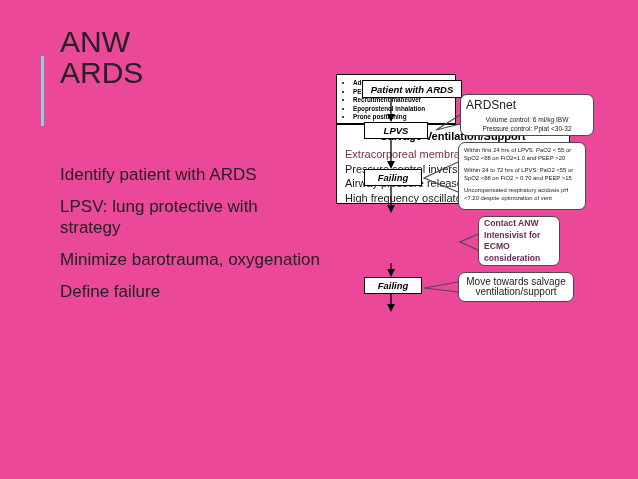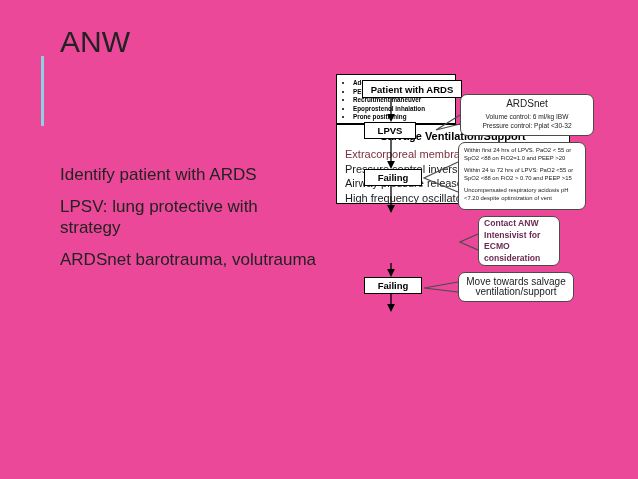--- a/index.html
+++ b/index.html
@@ -15,24 +15,24 @@
          color:#222;}
   .title span{display:block;}
   .bullets{position:absolute;left:60px;top:156px;width:262px;}
   .bullets p{margin:8px 0 11px 0;font-size:17px;line-height:21px;color:#222;
              font-weight:400;}
 
   
   .chart{position:absolute;left:336px;top:74px;width:260px;height:322px;}
   .node{position:absolute;box-sizing:border-box;border:1.4px solid #000;
         background:#fff;display:flex;align-items:center;justify-content:center;
-        text-align:center;font-weight:bold;color:#000;}
+        text-align:center;font-weight:bold;color:#000;font-style:italic;}
 
   #n-patient{left:26px;top:6px;width:100px;height:18px;font-size:9.5px;}
-  #n-lpvs{left:28px;top:48px;width:52px;height:17px;font-size:9.5px;}
+  #n-lpvs{left:28px;top:48px;width:64px;height:17px;font-size:9.5px;}
   #n-fail1{left:28px;top:95px;width:58px;height:17px;font-size:9.5px;}
   #n-fail2{left:28px;top:203px;width:58px;height:17px;font-size:9.5px;}
 
   #n-bullets{left:4px;top:139px;width:120px;height:50px;
              border:1.4px solid #000;background:#fff;box-sizing:border-box;
              padding:4px 4px 4px 6px;}
   #n-bullets ul{margin:0;padding:0 0 0 10px;list-style:disc;}
   #n-bullets li{font-size:6.3px;line-height:8.6px;font-weight:bold;color:#000;}
 
   #n-salvage{left:2px;top:238px;width:234px;height:80px;
@@ -40,21 +40,21 @@
              padding:5px 8px;}
   .salvage-title{text-align:center;font-size:11px;font-weight:bold;
                  margin-bottom:5px;color:#000;}
   .salvage-line{font-size:11px;line-height:14.5px;color:#1a1a1a;}
   .salvage-line.ecmo{color:#7b2f3c;}
 
   
   .bubble{position:absolute;box-sizing:border-box;border:1.2px solid #4a4a4a;
           border-radius:7px;background:#fff;padding:3px 5px;}
   #b-ardsnet{left:124px;top:20px;width:134px;height:42px;}
-  .b-title{text-align:center;font-size:10px;margin-bottom:3px;color:#222;}
+  .b-title{text-align:left;font-size:12px;margin-bottom:3px;color:#222;}
   .b-line{font-size:6.6px;line-height:9px;color:#222;text-align:center;}
   #b-fail{left:122px;top:68px;width:128px;height:68px;padding:4px 5px;}
   #b-fail .p{font-size:5.9px;line-height:7.6px;color:#222;margin:0 0 5px 0;}
   #b-ecmo{left:142px;top:142px;width:82px;height:50px;
           display:flex;align-items:center;justify-content:center;}
   #b-ecmo .t{font-size:8.6px;line-height:11.5px;
              font-weight:bold;color:#6b2a52;}
   #b-salv{left:122px;top:198px;width:116px;height:30px;
           display:flex;align-items:center;justify-content:center;}
   #b-salv .t{font-size:10px;line-height:9.6px;text-align:center;color:#222;}
@@ -65,26 +65,28 @@
 </style>
 </head>
 <body>
 
 <div class="slide">
 
   <div class="accent-bar"></div>
 
   <div class="title">
     <span>ANW</span>
+    <span>ARDS</span>
   </div>
 
   <div class="bullets">
     <p>Identify patient with ARDS</p>
     <p>LPSV: lung protective with strategy</p>
-    <p>ARDSnet barotrauma, volutrauma</p>
+    <p>Minimize barotrauma, oxygenation</p>
+    <p>Define failure</p>
   </div>
 
   <div class="chart">
 
     <svg viewBox="0 0 260 322">
       <defs>
         <marker id="ah" markerWidth="6" markerHeight="6" refX="3" refY="3" orient="auto">
           <path d="M0,0 L6,3 L0,6 z" fill="#000"></path>
         </marker>
       </defs>

